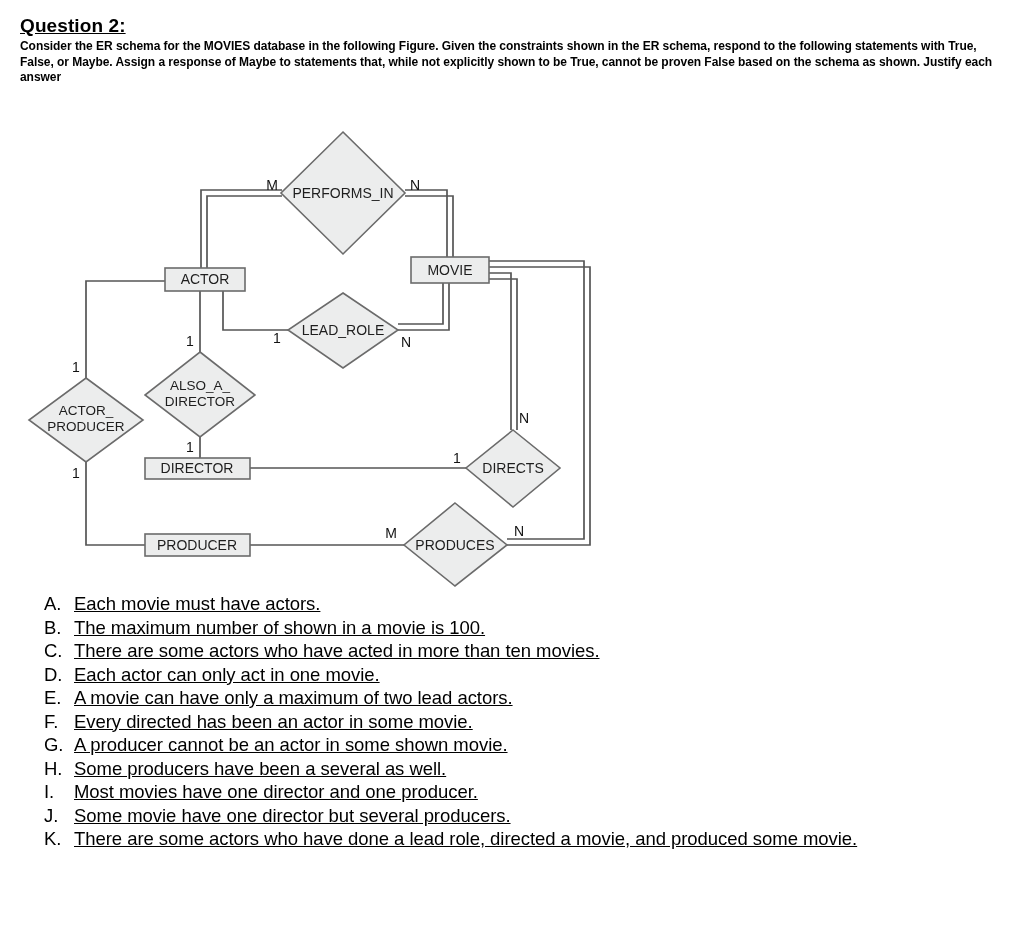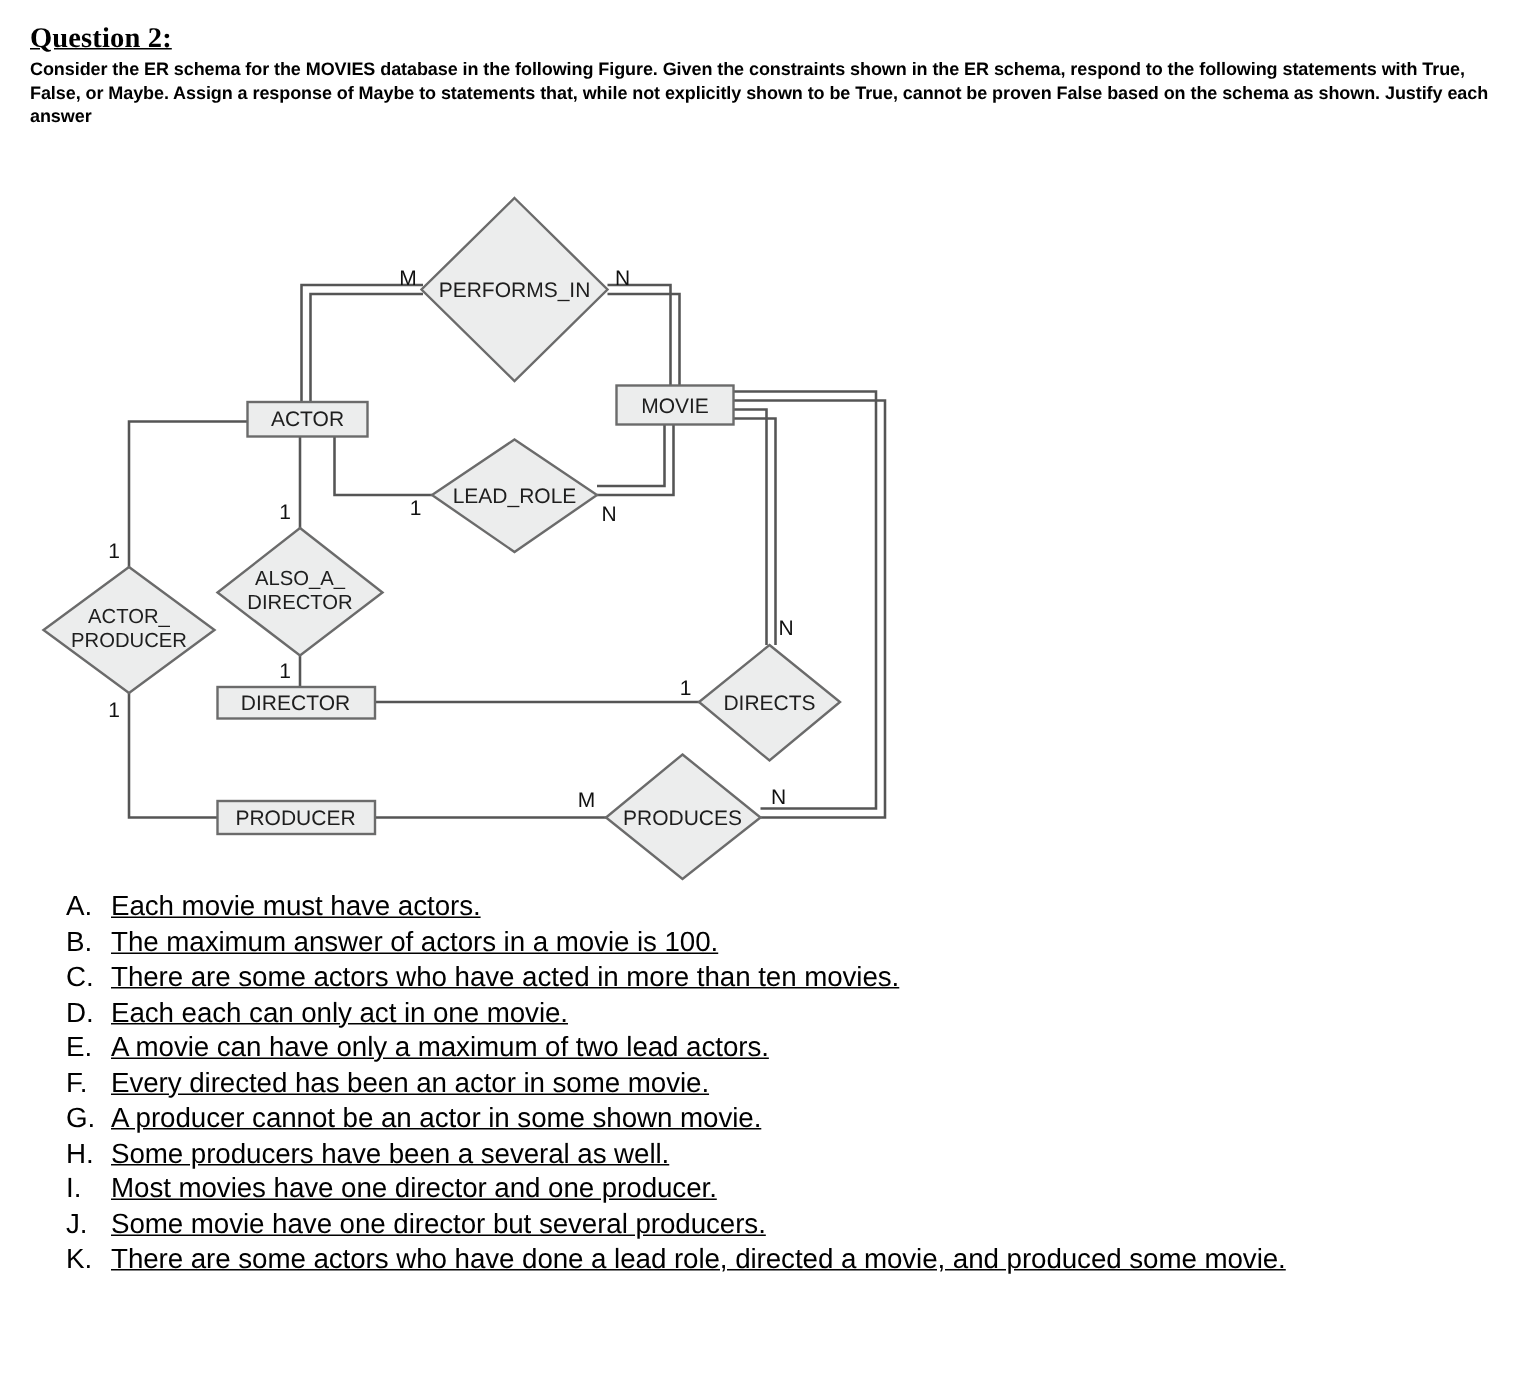--- a/index.html
+++ b/index.html
@@ -18,21 +18,20 @@
     position:absolute;
     left:20px; top:14px; width:990px;
   }
   #question-title{
     font-size:19px;
     font-weight:bold;
     text-decoration:underline;
     line-height:1.22;
     margin:0 0 2px 0;
     letter-spacing:0.1px;
-    font-family:Liberation Serif, serif;
   }
   #question-body{
     font-size:12px;
     line-height:1.29;
     margin:0;
     letter-spacing:-0.05px;
     font-weight:bold;
   }
 
   
@@ -209,29 +208,29 @@
     </svg>
   </div>
 
   <ul id="statements">
     <li>
       <span class="stmt-label">A.</span>
       <span class="stmt-text">Each movie must have actors.</span>
     </li>
     <li>
       <span class="stmt-label">B.</span>
-      <span class="stmt-text">The maximum answer of actors in a movie is 100.</span>
+      <span class="stmt-text">The maximum number of shown in a movie is 100.</span>
     </li>
     <li>
       <span class="stmt-label">C.</span>
       <span class="stmt-text">There are some actors who have acted in more than ten movies.</span>
     </li>
     <li>
       <span class="stmt-label">D.</span>
-      <span class="stmt-text">Each each can only act in one movie.</span>
+      <span class="stmt-text">Each actor can only act in one movie.</span>
     </li>
     <li>
       <span class="stmt-label">E.</span>
       <span class="stmt-text">A movie can have only a maximum of two lead actors.</span>
     </li>
     <li>
       <span class="stmt-label">F.</span>
       <span class="stmt-text">Every directed has been an actor in some movie.</span>
     </li>
     <li>

